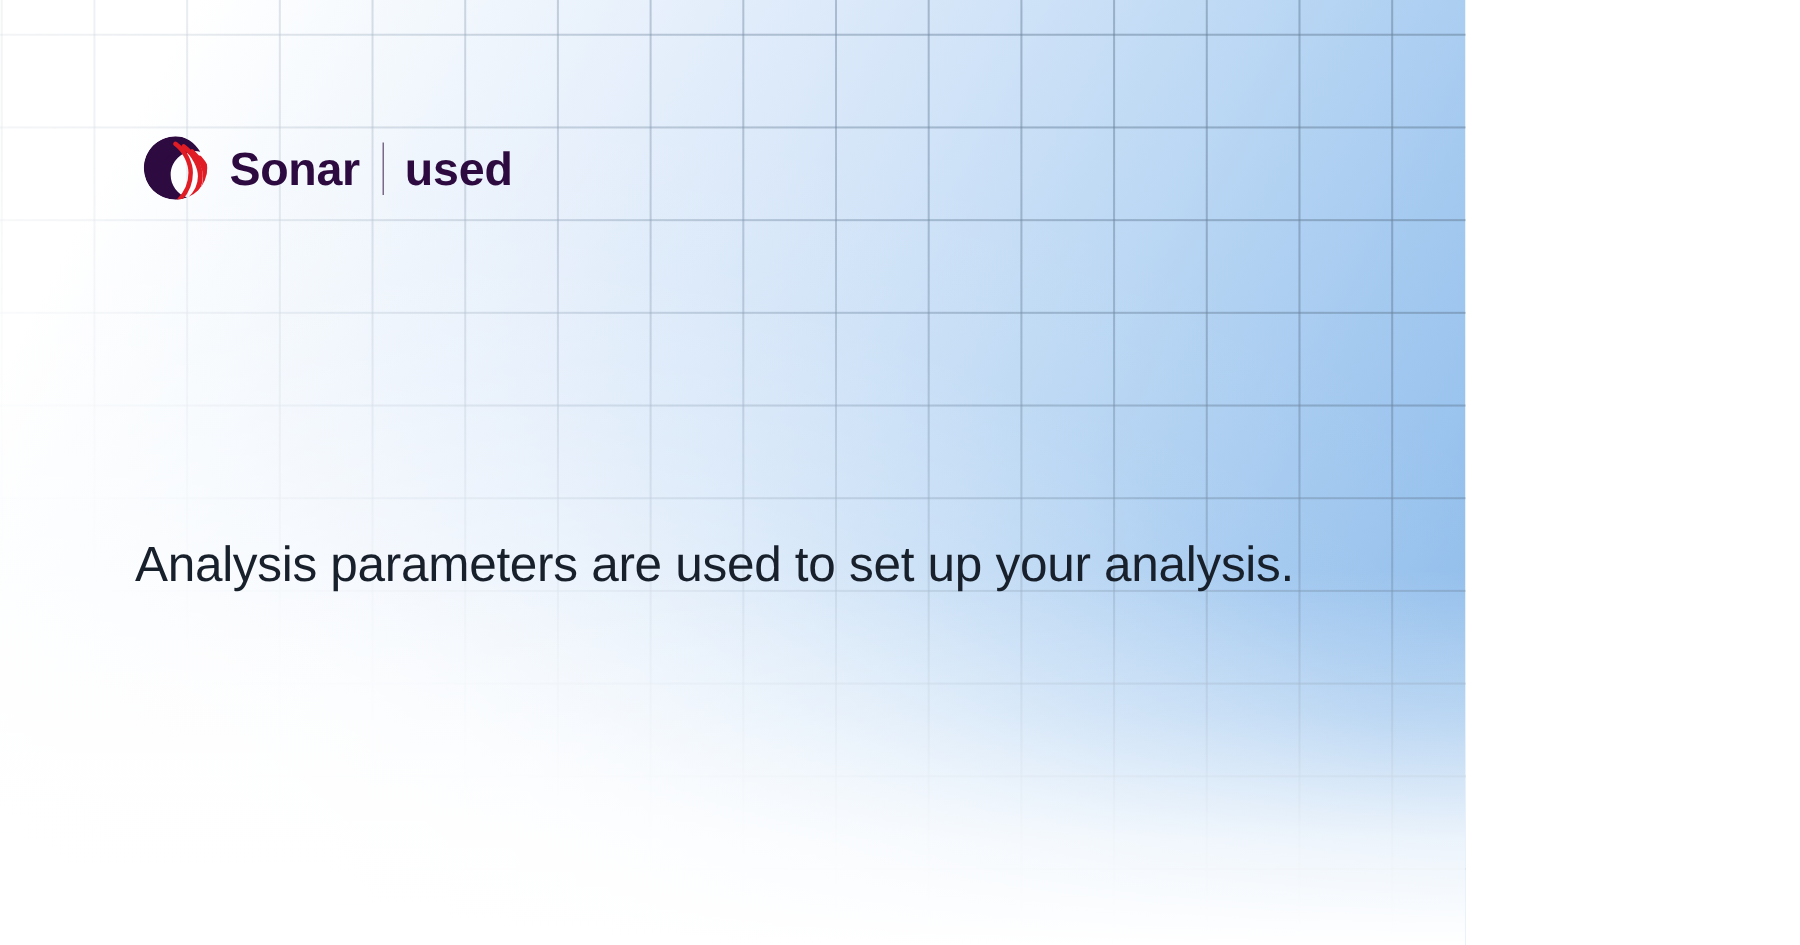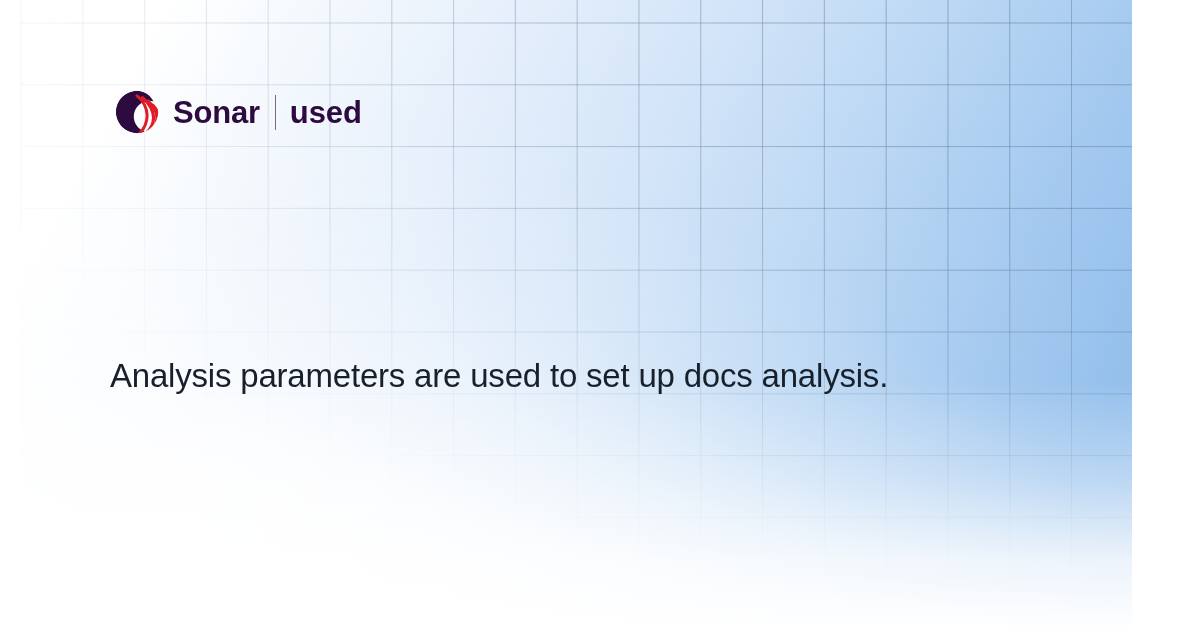--- a/index.html
+++ b/index.html
@@ -10,25 +10,24 @@
     width: 1200px;
     height: 630px;
     overflow: hidden;
     font-family: "Liberation Sans", sans-serif;
     background: #ffffff;
   }
 
   
   .card {
     position: relative;
-    width: 1112px;
+    width: 977px;
     height: 630px;
     overflow: hidden;
     background: #ffffff;
-    margin-left: 20px;
   }
 
   
   .bg-gradient {
     position: absolute;
     inset: 0;
     background:
       linear-gradient(118deg,
         #ffffff 0%,
         #ffffff 10%,
@@ -240,17 +239,17 @@
       </svg>
 
       <span class="logo-wordmark">Sonar</span>
 
       <span class="logo-divider"></span>
 
       <span class="logo-subbrand">used</span>
     </div>
 
     <div class="headline-block">
-      <p class="subheadline">Analysis parameters are used to set up docs analysis.</p>
+      <p class="subheadline">Analysis parameters are used to set up your analysis.</p>
     </div>
 
   </div>
 </div>
 
 </body></html>

